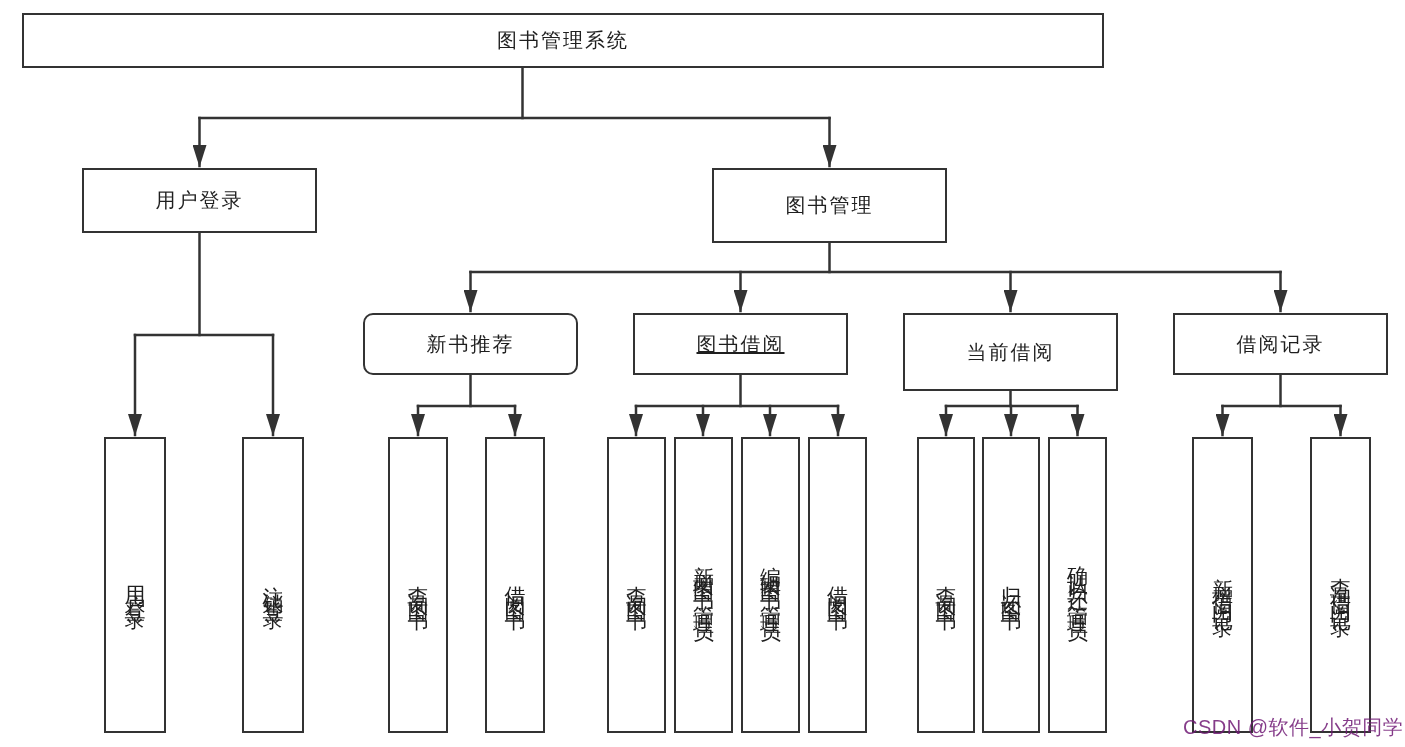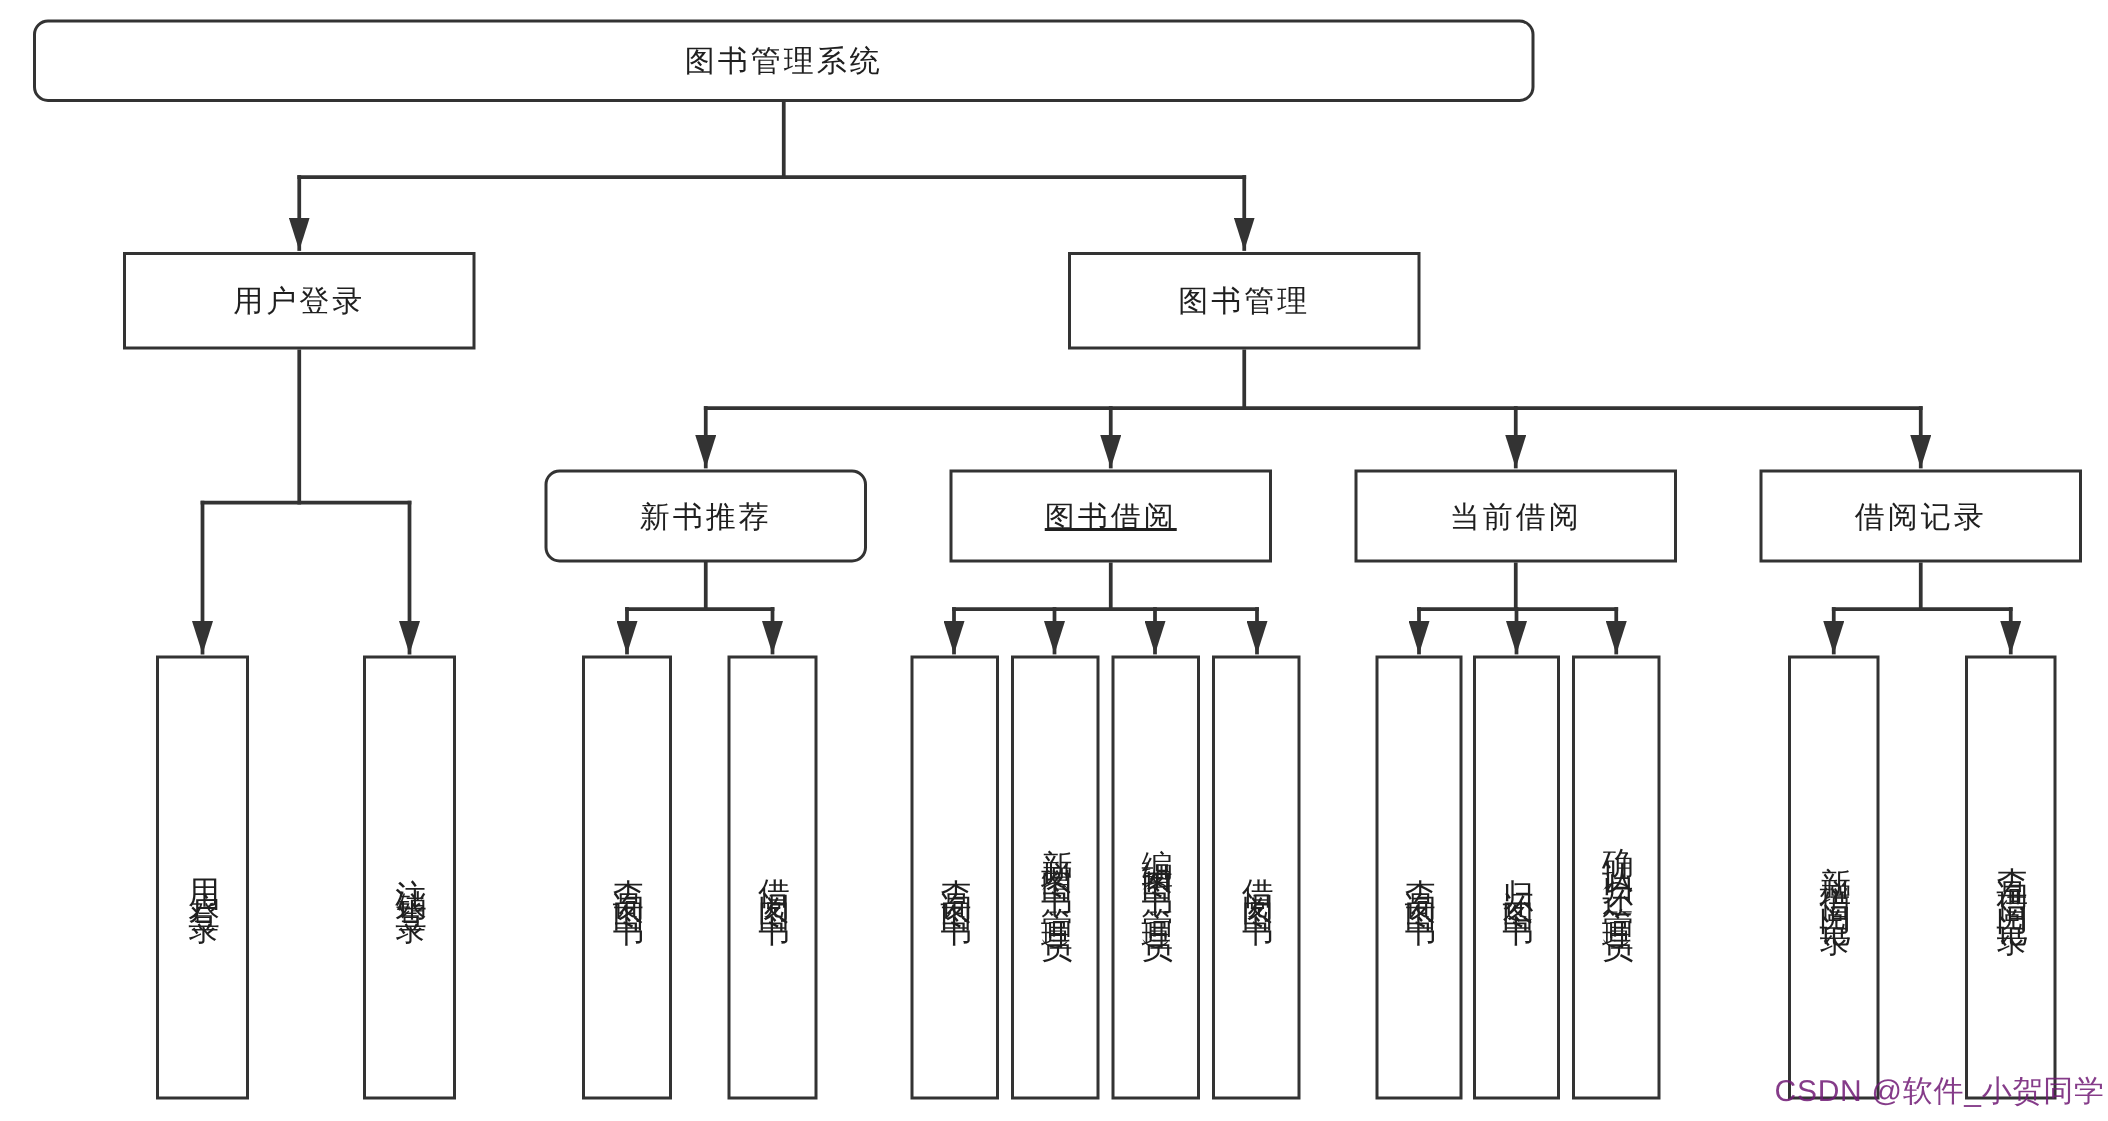--- a/index.html
+++ b/index.html
@@ -108,38 +108,38 @@
       <line x1="1011" y1="406" x2="1011" y2="435" marker-end="url(#arrowhead)"></line>
       <line x1="1077.5" y1="406" x2="1077.5" y2="435" marker-end="url(#arrowhead)"></line>
 
       <path d="M1280.5,375 V406"></path>
       <path d="M1222.5,406 H1340.5"></path>
       <line x1="1222.5" y1="406" x2="1222.5" y2="435" marker-end="url(#arrowhead)"></line>
       <line x1="1340.5" y1="406" x2="1340.5" y2="435" marker-end="url(#arrowhead)"></line>
     </g>
   </svg>
 
-  <div class="box" style="left:22px; top:13px; width:1001px; height:55px;border-radius:10px;">
+  <div class="box" style="left:22px; top:13px; width:1082px; height:55px;">
     <span class="hlabel">图书管理系统</span>
   </div>
 
   <div class="box" style="left:82px; top:168px; width:235px; height:65px;">
     <span class="hlabel">用户登录</span>
   </div>
-  <div class="box" style="left:712px; top:168px; width:235px; height:65px;">
+  <div class="box" style="left:712px; top:168px; width:235px; height:75px;">
     <span class="hlabel">图书管理</span>
   </div>
 
   <div class="box" style="left:363px; top:313px; width:215px; height:62px;border-radius:10px;">
     <span class="hlabel">新书推荐</span>
   </div>
   <div class="box" style="left:633px; top:313px; width:215px; height:62px;text-decoration:underline;">
     <span class="hlabel">图书借阅</span>
   </div>
-  <div class="box" style="left:903px; top:313px; width:215px; height:62px;font-family:Liberation Mono, monospace;">
+  <div class="box" style="left:903px; top:313px; width:215px; height:78px;font-family:Liberation Mono, monospace;">
     <span class="hlabel">当前借阅</span>
   </div>
   <div class="box" style="left:1173px; top:313px; width:215px; height:62px;">
     <span class="hlabel">借阅记录</span>
   </div>
 
   <div class="box" style="left:104px; top:437px; width:62px; height:296px;">
     <span class="vtext">用户登录</span>
   </div>
   <div class="box" style="left:242px; top:437px; width:62px; height:296px;">

